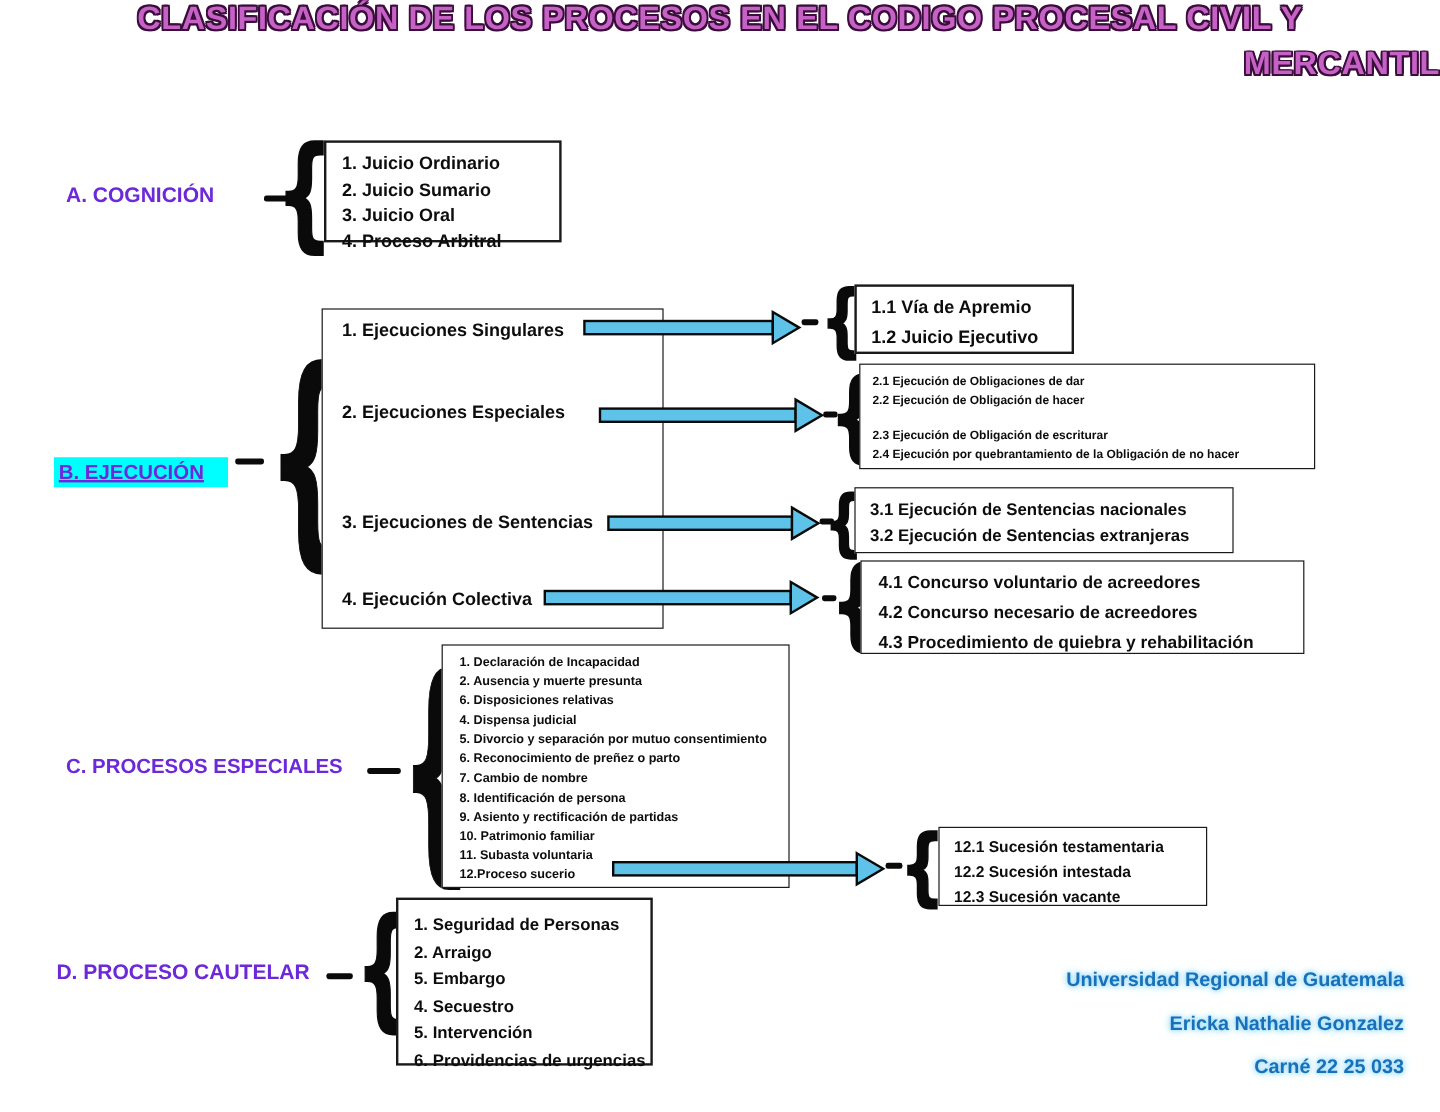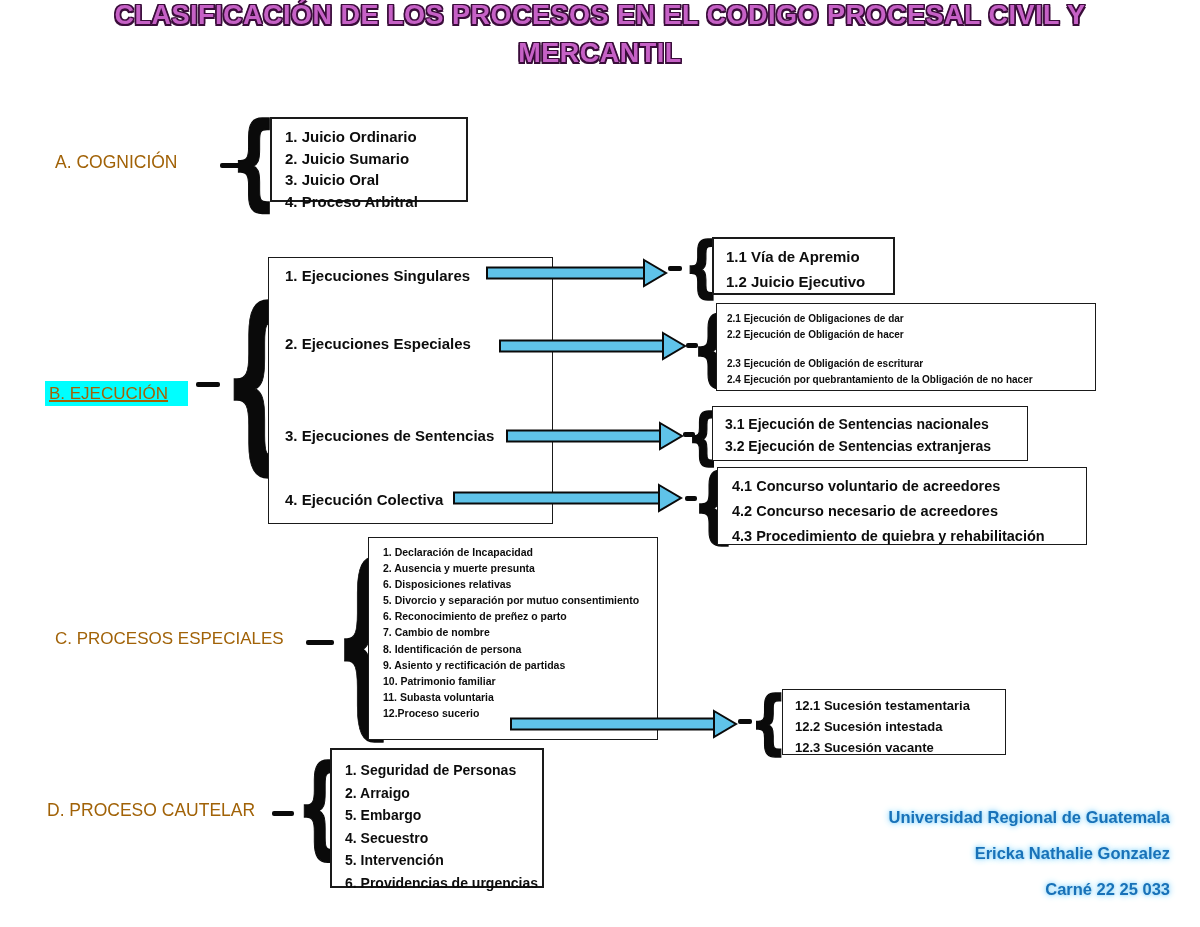--- a/index.html
+++ b/index.html
@@ -10,24 +10,24 @@
 
   
   .title {
     position:absolute; left:0; right:0; top:48; text-align:center;
     font-weight:bold; font-size:27px; letter-spacing:.5px; color:#c661c6;
     text-shadow:-1.5px -1.5px 0 #3a0d3a, 1.5px -1.5px 0 #3a0d3a,
                 -1.5px 1.5px 0 #3a0d3a, 1.5px 1.5px 0 #3a0d3a,
                 0 -1.5px 0 #3a0d3a, 0 1.5px 0 #3a0d3a,
                 -1.5px 0 0 #3a0d3a, 1.5px 0 0 #3a0d3a;
   }
-  .title .t2 { margin-top:7px; }
-
-  
-  .seclabel { position:absolute; font-weight:normal; color:#a16207; white-space:nowrap; }
+  .title .t2 { margin-top:7px;text-align:right; }
+
+  
+  .seclabel { position:absolute; font-weight:bold; color:#6d28d9; white-space:nowrap; }
   .hl-cyan {
     background:#00ffff; text-decoration:underline; text-decoration-thickness:2px;
     padding:3px 20px 2px 4px;
     margin-top:12px;
   }
 
   
   .box { position:absolute; background:#fff; border:2px solid #1a1a1a; box-sizing:border-box; }
   .thin { border-width:1.5px; }
   .li { font-weight:bold; white-space:nowrap; color:#0d0d0d; }
@@ -149,20 +149,21 @@
     <div class="li">4.3 Procedimiento de quiebra y rehabilitación</div>
   </div>
 
   <div class="seclabel" style="left:55px; top:629px; font-size:17px;">C. PROCESOS ESPECIALES</div>
   <div class="dash" style="left:306px; top:640px; width:28px;"></div>
   <div class="brace" style="left:334px; top:540px; font-size:200px; transform:scaleX(.42);"></div>
   <div class="box box-c thin">
     <div class="li">1. Declaración de Incapacidad</div>
     <div class="li">2. Ausencia y muerte presunta</div>
     <div class="li">6. Disposiciones relativas</div>
+    <div class="li">4. Dispensa judicial</div>
     <div class="li">5. Divorcio y separación por mutuo consentimiento</div>
     <div class="li">6. Reconocimiento de preñez o parto</div>
     <div class="li">7. Cambio de nombre</div>
     <div class="li">8. Identificación de persona</div>
     <div class="li">9. Asiento y rectificación de partidas</div>
     <div class="li">10. Patrimonio familiar</div>
     <div class="li">11. Subasta voluntaria</div>
     <div class="li">12.Proceso sucerio</div>
   </div>
 

